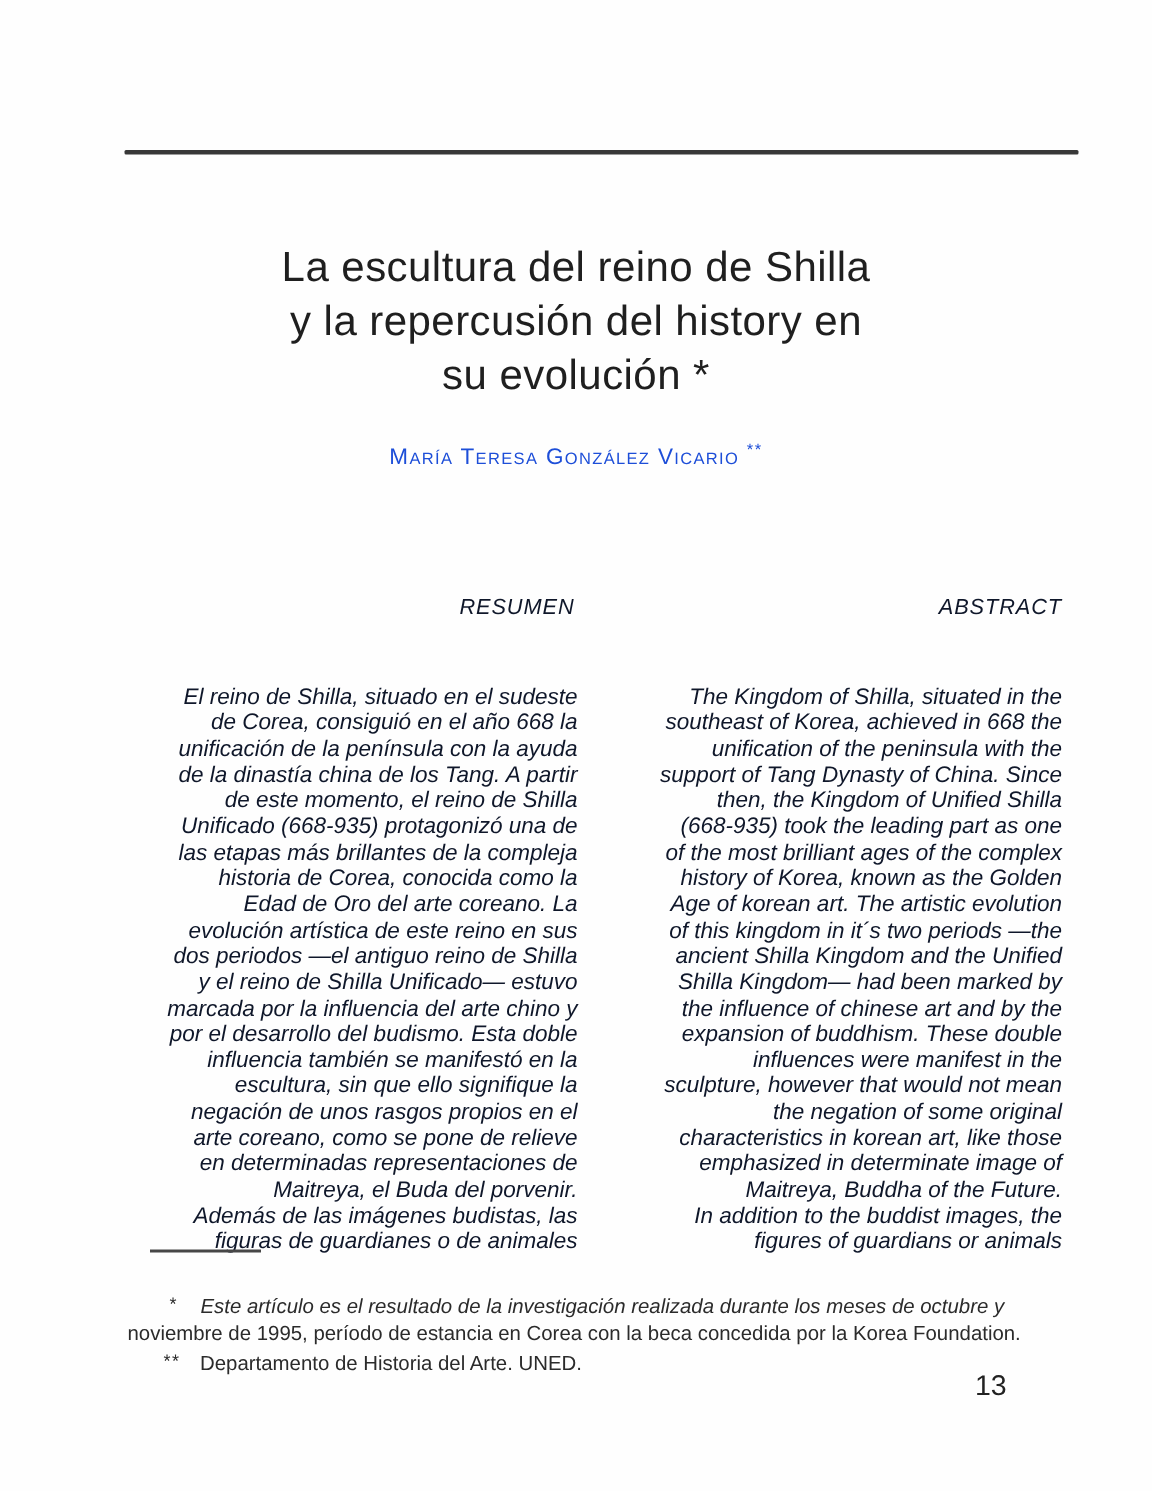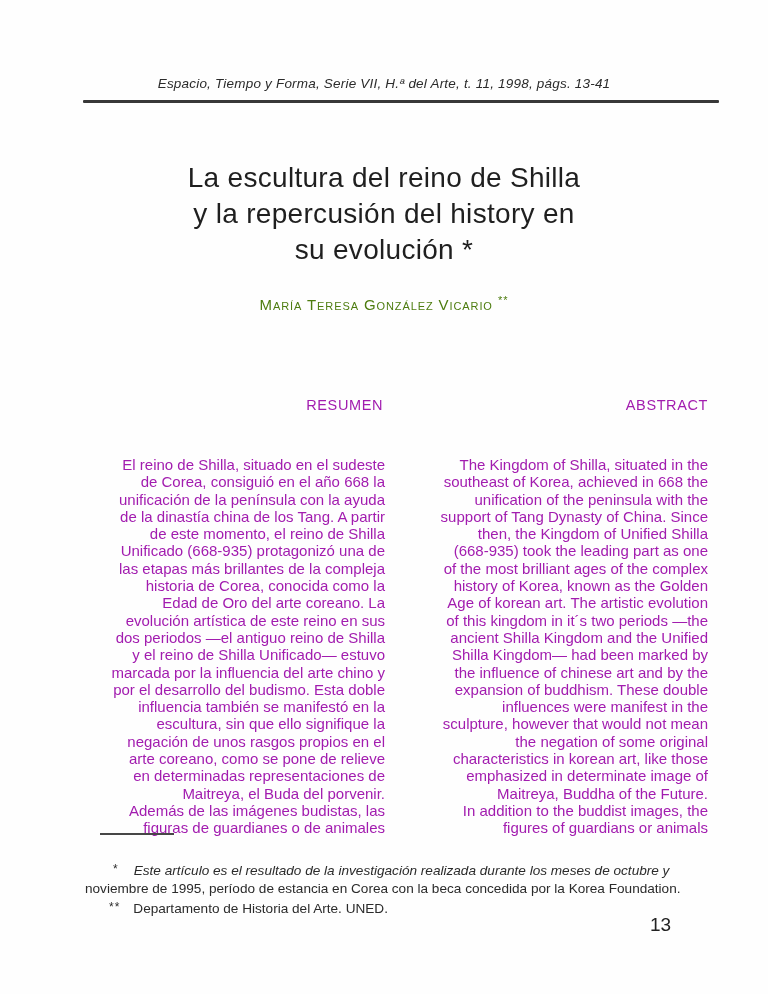--- a/index.html
+++ b/index.html
@@ -40,32 +40,33 @@
     color: #1f1f1f;
     white-space: pre-line;
   }
   .author-line {
     position: absolute;
     top: 294px; left: 0; width: 768px;
     text-align: center;
     font-size: 15px;
     font-variant: small-caps;
     letter-spacing: 0.9px;
-    color: #4d7c0f;
+    color: #1d4ed8;
   }
   .author-marker {
     font-variant: normal;
     font-size: 11px;
     vertical-align: super;
     letter-spacing: 1px;
   }
   .abstract-col {
     position: absolute;
     top: 397px;
-    color: #a21caf;
+    font-style: italic;
+    color: #0f172a;
   }
   .abstract-col.left { left: 93px; width: 292px; text-align: right; }
   .abstract-col.right { left: 408px; width: 300px; text-align: right; }
   .col-heading {
     font-size: 14.5px;
     letter-spacing: 0.6px;
   }
   .abstract-col.left .col-heading { padding-right: 2px; }
   .col-body {
     margin-top: 43px;
@@ -102,21 +103,20 @@
     top: 914px; left: 650px; width: 40px;
     font-size: 19px;
     color: #222222;
   }
 </style>
 </head>
 <body>
 
 <div class="page">
 
-  <div class="journal-header">Espacio, Tiempo y Forma, Serie VII, H.ª del Arte, t. 11, 1998, págs. 13-41</div>
 
   <div class="header-rule"></div>
 
   <h1 class="title">La escultura del reino de Shilla
 y la repercusión del history en
 su evolución *</h1>
 
   <div class="author-line">
     <span>María Teresa González Vicario</span>
     <span class="author-marker">**</span>

